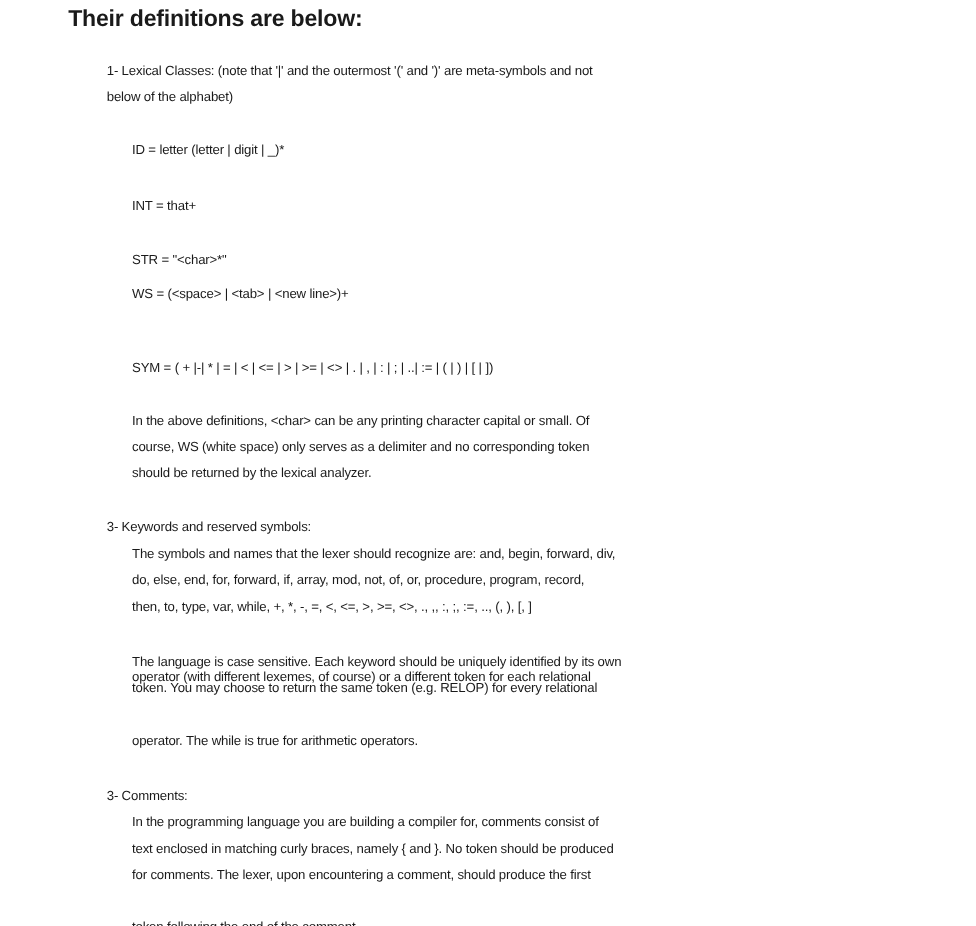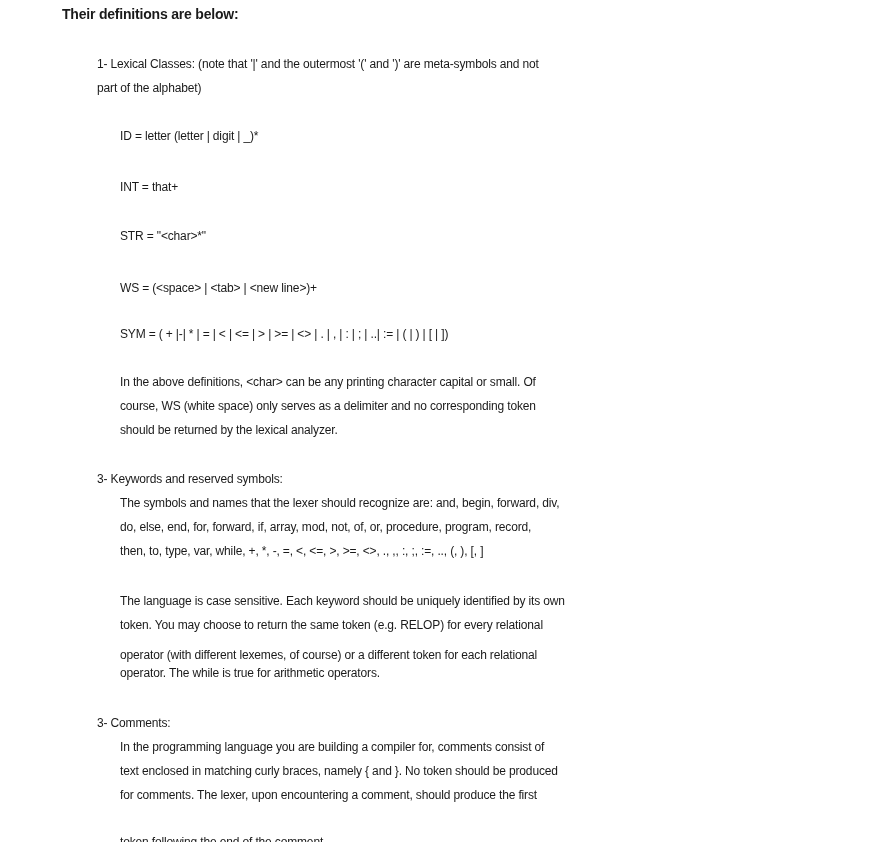--- a/index.html
+++ b/index.html
@@ -3,56 +3,56 @@
 <meta charset="utf-8">
 <style>
   html, body { margin: 0; padding: 0; background: #ffffff; }
   body {
     width: 887px; height: 842px; position: relative; overflow: hidden;
     font-family: "Liberation Sans", "DejaVu Sans", sans-serif;
     color: #1a1a1a;
   }
   .page-title {
     position: absolute; left: 62px; top: 6px;
-    font-size: 14px; font-weight: bold; letter-spacing: -0.2px;
+    font-size: 21px; font-weight: bold; letter-spacing: -0.2px;
   }
   .line { position: absolute; font-size: 12px; white-space: nowrap; letter-spacing: -0.15px; }
   .l1 { left: 97px; }
   .l2 { left: 120px; text-align: center; }
 </style>
 </head>
 <body>
 
 <div>
   <div class="page-title">Their definitions are below:</div>
 
   <div>
     <div class="line l1" style="top:57px">1- Lexical Classes: (note that '|' and the outermost '(' and ')' are meta-symbols and not</div>
-    <div class="line l1" style="top:81px">part of the alphabet)</div>
+    <div class="line l1" style="top:81px">below of the alphabet)</div>
 
     <div class="line l2" style="top:129px">ID = letter (letter | digit | _)*</div>
     <div class="line l2" style="top:180px">INT = that+</div>
     <div class="line l2" style="top:229px">STR = "&lt;char&gt;*"</div>
-    <div class="line l2" style="top:281px">WS = (&lt;space&gt; | &lt;tab&gt; | &lt;new line&gt;)+</div>
+    <div class="line l2" style="top:260px">WS = (&lt;space&gt; | &lt;tab&gt; | &lt;new line&gt;)+</div>
     <div class="line l2" style="top:327px">SYM = ( + |-| * | = | &lt; | &lt;= | &gt; | &gt;= | &lt;&gt; | . | , | : | ; | ..| := | ( | ) | [ | ])</div>
 
     <div class="line l2" style="top:375px">In the above definitions, &lt;char&gt; can be any printing character capital or small. Of</div>
     <div class="line l2" style="top:399px">course, WS (white space) only serves as a delimiter and no corresponding token</div>
     <div class="line l2" style="top:423px">should be returned by the lexical analyzer.</div>
   </div>
 
   <div>
     <div class="line l1" style="top:472px">3- Keywords and reserved symbols:</div>
     <div class="line l2" style="top:496px">The symbols and names that the lexer should recognize are: and, begin, forward, div,</div>
     <div class="line l2" style="top:520px">do, else, end, for, forward, if, array, mod, not, of, or, procedure, program, record,</div>
     <div class="line l2" style="top:544px">then, to, type, var, while, +, *, -, =, &lt;, &lt;=, &gt;, &gt;=, &lt;&gt;, ., ,, :, ;, :=, .., (, ), [, ]</div>
 
     <div class="line l2" style="top:594px">The language is case sensitive. Each keyword should be uniquely identified by its own</div>
     <div class="line l2" style="top:618px">token. You may choose to return the same token (e.g. RELOP) for every relational</div>
-    <div class="line l2" style="top:648px">operator (with different lexemes, of course) or a different token for each relational</div>
+    <div class="line l2" style="top:608px">operator (with different lexemes, of course) or a different token for each relational</div>
     <div class="line l2" style="top:666px">operator. The while is true for arithmetic operators.</div>
   </div>
 
   <div>
     <div class="line l1" style="top:716px">3- Comments:</div>
     <div class="line l2" style="top:740px">In the programming language you are building a compiler for, comments consist of</div>
     <div class="line l2" style="top:764px">text enclosed in matching curly braces, namely { and }. No token should be produced</div>
     <div class="line l2" style="top:788px">for comments. The lexer, upon encountering a comment, should produce the first</div>
     <div class="line l2" style="top:835px">token following the end of the comment.</div>
   </div>

